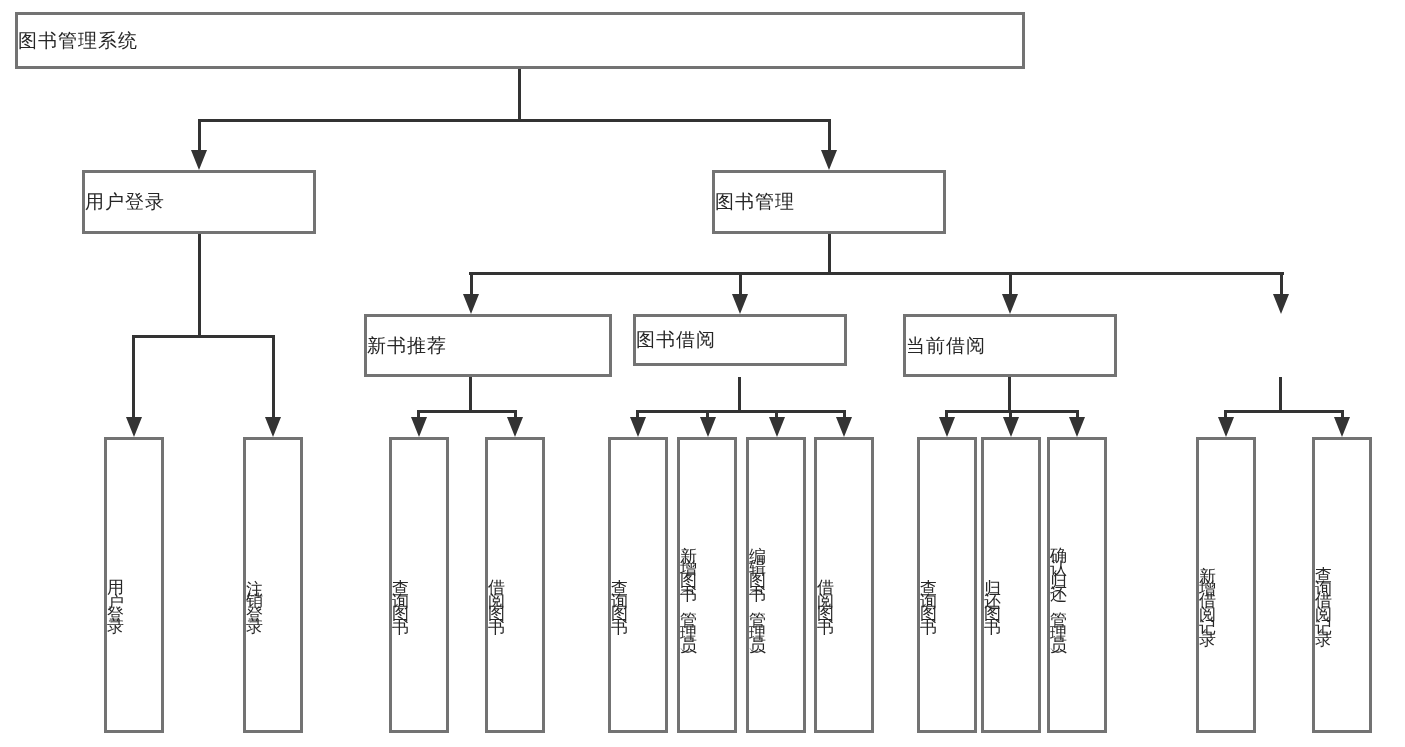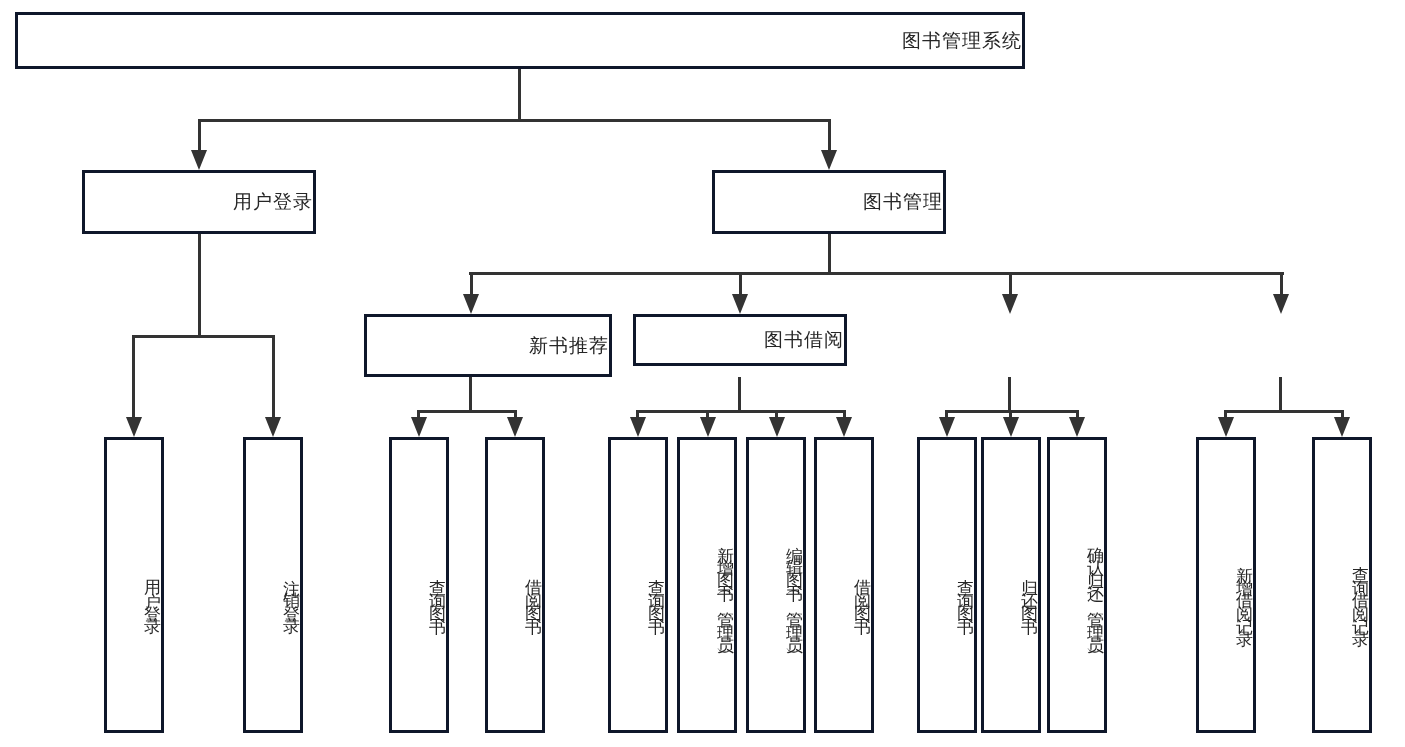--- a/index.html
+++ b/index.html
@@ -8,25 +8,25 @@
     width: 1405px;
     height: 747px;
     background: #ffffff;
     overflow: hidden;
     font-family: "Liberation Sans", sans-serif;
     color: #262626;
   }
   .node {
     position: absolute;
     background: #ffffff;
-    border: 3px solid #0f172a;
+    border: 3px solid #737373;
     box-sizing: border-box;
     display: flex;
     align-items: center;
-    justify-content: flex-end;
+    justify-content: flex-start;
   }
   .hnode span {
     font-size: 19px;
     letter-spacing: 1px;
     color: #262626;
     white-space: nowrap;
   }
   .vnode span {
     writing-mode: vertical-rl;
     text-orientation: mixed;
@@ -98,20 +98,23 @@
   <div class="arrow" style="left:1002px; top:294px;"></div>
   <div class="line" style="left:1280px; top:272px; width:3px; height:24px;"></div>
   <div class="arrow" style="left:1273px; top:294px;"></div>
 
   <div class="node hnode" style="left:364px; top:314px; width:248px; height:63px;">
     <span>新书推荐</span>
   </div>
   <div class="node hnode" style="left:633px; top:314px; width:214px; height:52px;">
     <span>图书借阅</span>
   </div>
+  <div class="node hnode" style="left:903px; top:314px; width:214px; height:63px;">
+    <span>当前借阅</span>
+  </div>
 
   <div class="line" style="left:469px; top:377px; width:3px; height:33px;"></div>
   <div class="line" style="left:417px; top:410px; width:100px; height:3px;"></div>
   <div class="line" style="left:417px; top:410px; width:3px; height:8px;"></div>
   <div class="arrow" style="left:411px; top:417px;"></div>
   <div class="line" style="left:514px; top:410px; width:3px; height:8px;"></div>
   <div class="arrow" style="left:507px; top:417px;"></div>
 
   <div class="line" style="left:738px; top:377px; width:3px; height:33px;"></div>
   <div class="line" style="left:636px; top:410px; width:210px; height:3px;"></div>

